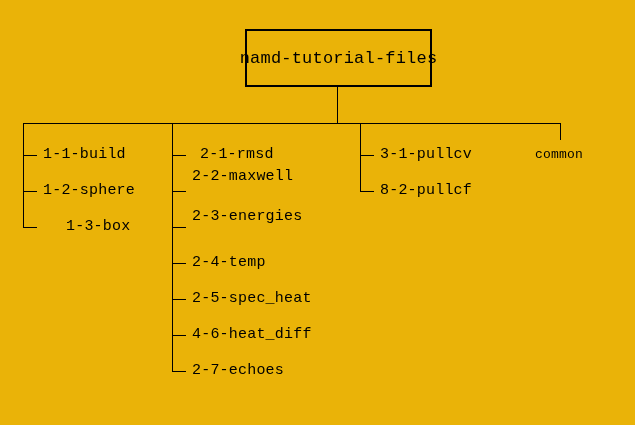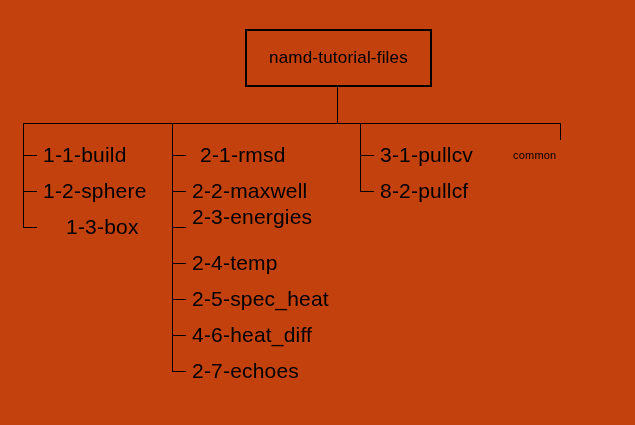--- a/index.html
+++ b/index.html
@@ -4,23 +4,23 @@
 <style>
   html, body {
     margin: 0;
     padding: 0;
     background: #ffffff;
   }
   .canvas {
     position: relative;
     width: 635px;
     height: 425px;
-    background: #c2410c;
+    background: #eab308;
     color: #000000;
-    font-family: Liberation Sans, sans-serif;
+    font-family: Liberation Mono, monospace;
     overflow: hidden;
   }
   .hline, .vline {
     position: absolute;
     background: #000000;
   }
   .root-box {
     position: absolute;
     left: 245px;
     top: 29px;
@@ -42,30 +42,30 @@
   }
   .tick {
     position: absolute;
     width: 13px;
     height: 1px;
     background: #000000;
   }
   .item-label {
     position: absolute;
     left: 20px;
-    font-size: 21px;
+    font-size: 15px;
     line-height: 20px;
     letter-spacing: 0.2px;
     white-space: nowrap;
   }
   .standalone-label {
     position: absolute;
-    left: 513px;
+    left: 535px;
     top: 145px;
-    font-size: 11px;
+    font-size: 13px;
     line-height: 20px;
     letter-spacing: 0.2px;
     white-space: nowrap;
   }
 </style>
 </head>
 <body>
 
 <div class="canvas">
 
@@ -86,21 +86,21 @@
       <div class="tick" style="left: 1px; top: 68px;"></div>
       <div class="item-label" style="top: 58px;">1-2-sphere</div>
       <div class="tick" style="left: 1px; top: 104px;"></div>
       <div class="item-label" style="top: 94px; margin-left: 23px;">1-3-box</div>
     </div>
   <div class="tree-col" style="left:172px;">
       <div class="vline" style="left: 0px; top: 0px; width: 1px; height: 249px;"></div>
       <div class="tick" style="left: 1px; top: 32px;"></div>
       <div class="item-label" style="top: 22px; margin-left: 8px;">2-1-rmsd</div>
       <div class="tick" style="left: 1px; top: 68px;"></div>
-      <div class="item-label" style="top: 58px;">2-2-maxwell</div>
+      <div class="item-label" style="top: 44px;">2-2-maxwell</div>
       <div class="tick" style="left: 1px; top: 104px;"></div>
       <div class="item-label" style="top: 84px;">2-3-energies</div>
       <div class="tick" style="left: 1px; top: 140px;"></div>
       <div class="item-label" style="top: 130px;">2-4-temp</div>
       <div class="tick" style="left: 1px; top: 176px;"></div>
       <div class="item-label" style="top: 166px;">2-5-spec_heat</div>
       <div class="tick" style="left: 1px; top: 212px;"></div>
       <div class="item-label" style="top: 202px;">4-6-heat_diff</div>
       <div class="tick" style="left: 1px; top: 248px;"></div>
       <div class="item-label" style="top: 238px;">2-7-echoes</div>

